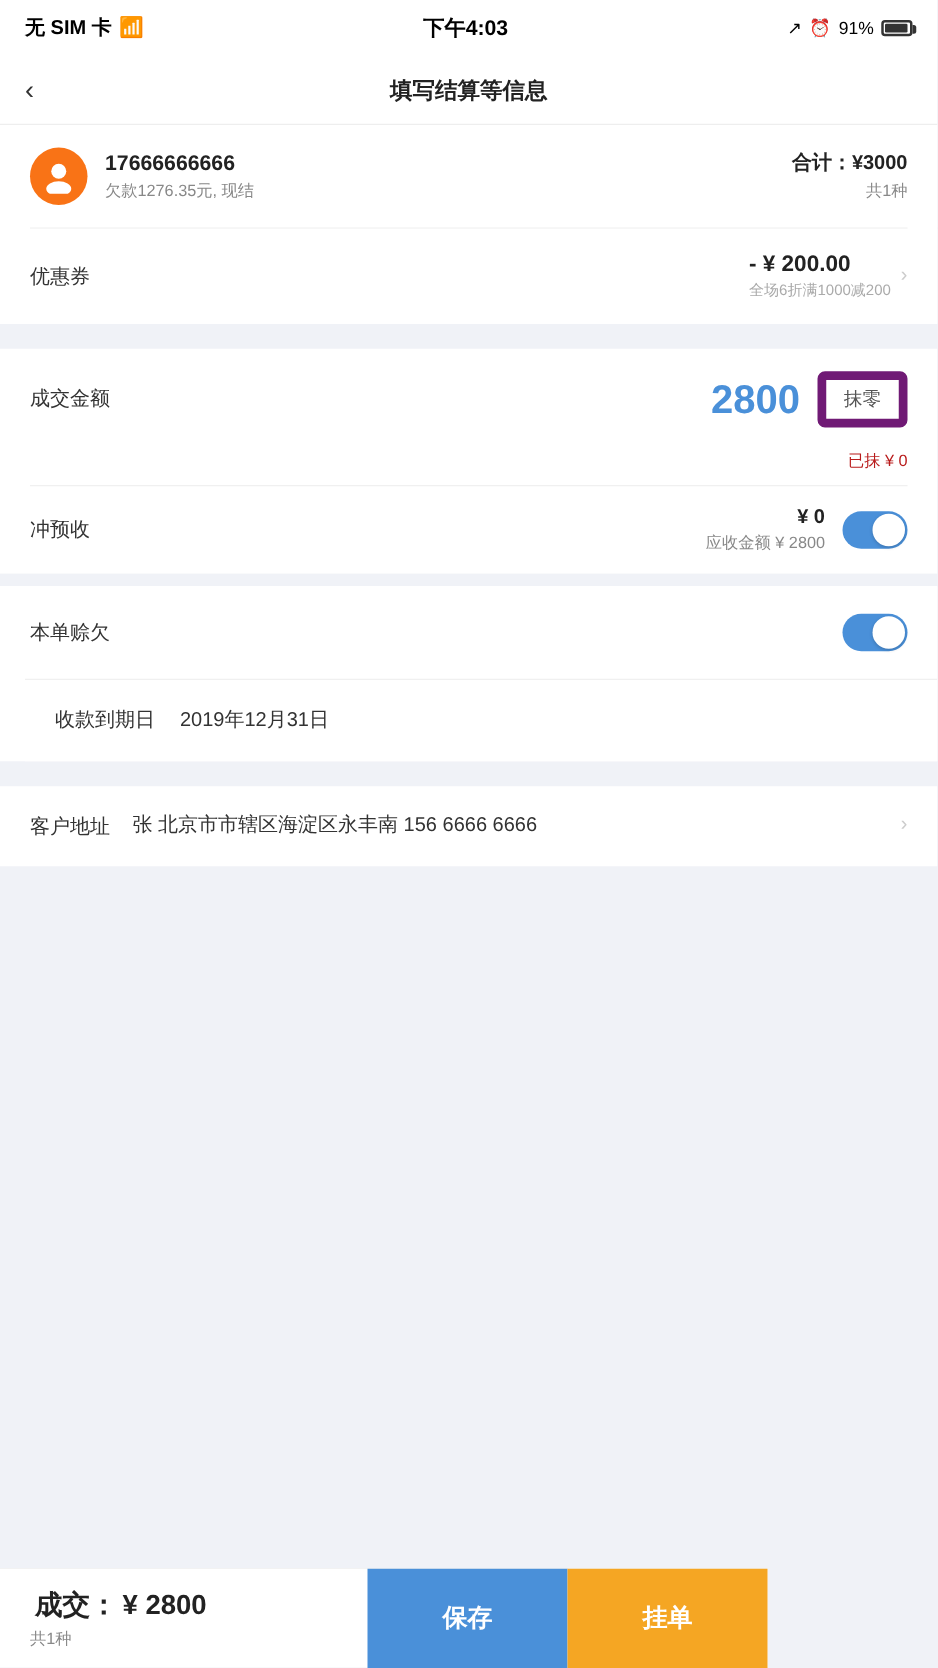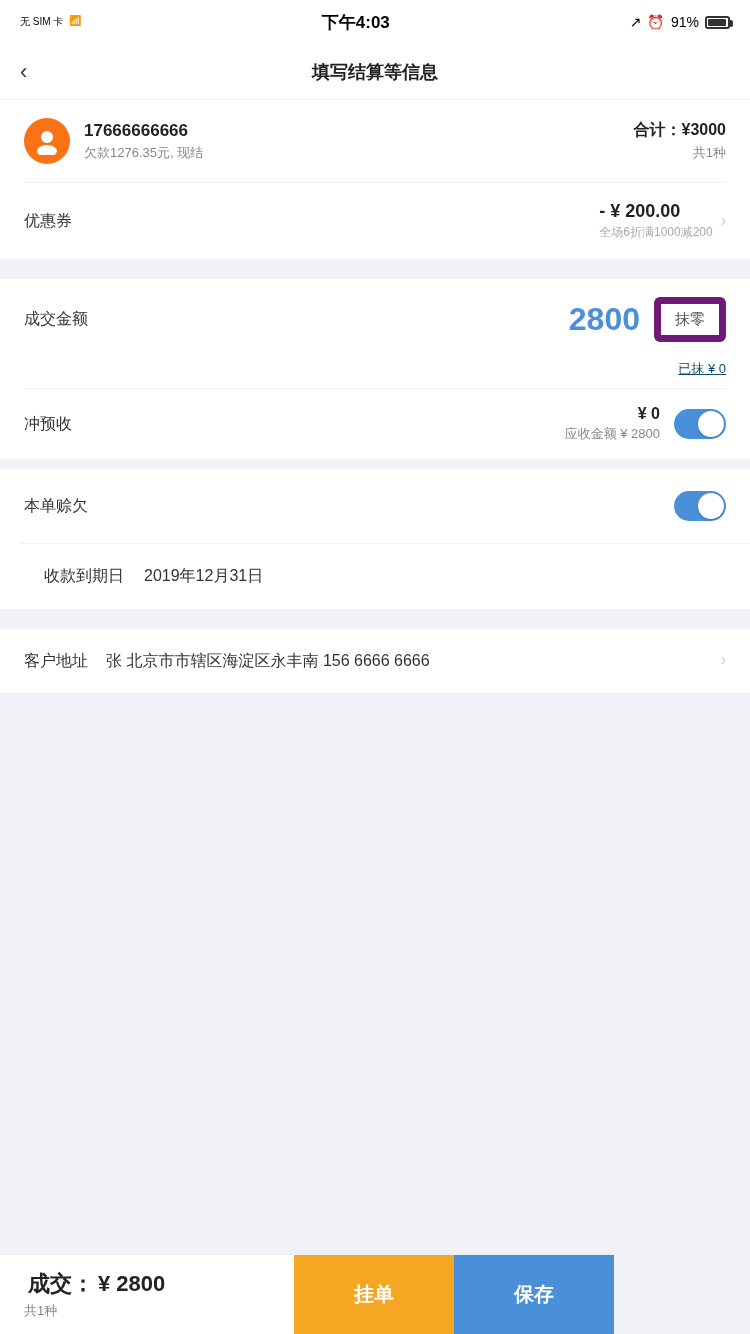--- a/index.html
+++ b/index.html
@@ -18,21 +18,21 @@
       width: 750px;
       height: 44px;
       background: #fff;
       display: flex;
       align-items: center;
       justify-content: space-between;
       padding: 0 20px;
       font-size: 15px;
       font-weight: 500;
     }
-    .status-left { display: flex; gap: 6px; font-size: 10px; }
+    .status-left { display: flex; align-items: center; gap: 6px; font-size: 16px; font-weight: bold; }
     .status-center { font-size: 17px; font-weight: 600; }
     .status-right { display: flex; align-items: center; gap: 6px; font-size: 14px; }
 
     
     .nav-bar {
       width: 750px;
       height: 56px;
       background: #fff;
       display: flex;
       align-items: center;
@@ -115,21 +115,21 @@
     .amount-value { font-size: 32px; font-weight: 700; color: #4a90d9; }
     .round-btn {
       border: 7px solid #701a75;
       border-radius: 6px;
       padding: 6px 14px;
       font-size: 15px;
       color: #555;
       background: #fff;
       cursor: pointer;
     }
-    .amount-sub { font-size: 13px; color: #0c4a6e; text-align: right; padding-right: 24px; padding-bottom: 10px; text-decoration: underline; }
+    .amount-sub { font-size: 13px; color: #b91c1c; text-align: right; padding-right: 24px; padding-bottom: 10px; }
 
     
     .prepay-row {
       display: flex;
       align-items: center;
       justify-content: space-between;
       padding: 16px 24px;
     }
     .prepay-label { font-size: 16px; color: #333; }
     .prepay-right { display: flex; align-items: center; gap: 14px; }
@@ -369,15 +369,15 @@
 
 </div>
 
 <div class="bottom-bar">
   <div class="bottom-summary">
     <div class="bottom-deal">
       <span>成交：</span><span>¥ 2800</span>
     </div>
     <div class="bottom-count">共1种</div>
   </div>
+  <button class="bottom-btn btn-save">保存</button>
   <button class="bottom-btn btn-hold">挂单</button>
-  <button class="bottom-btn btn-save">保存</button>
 </div>
 
 </body></html>

